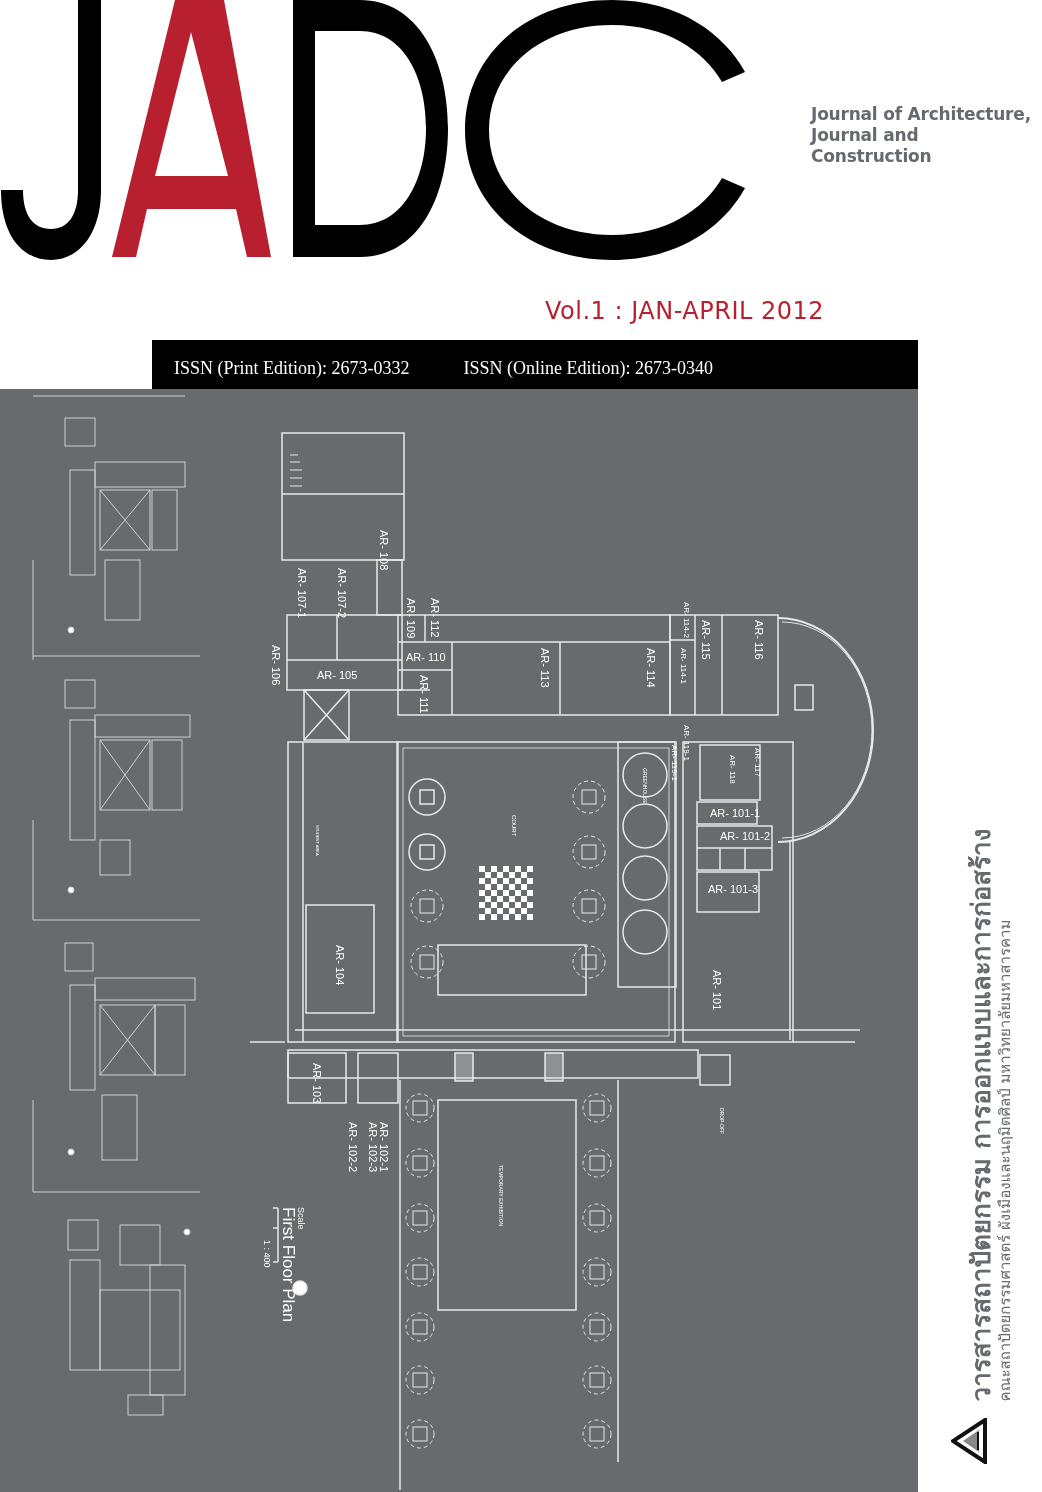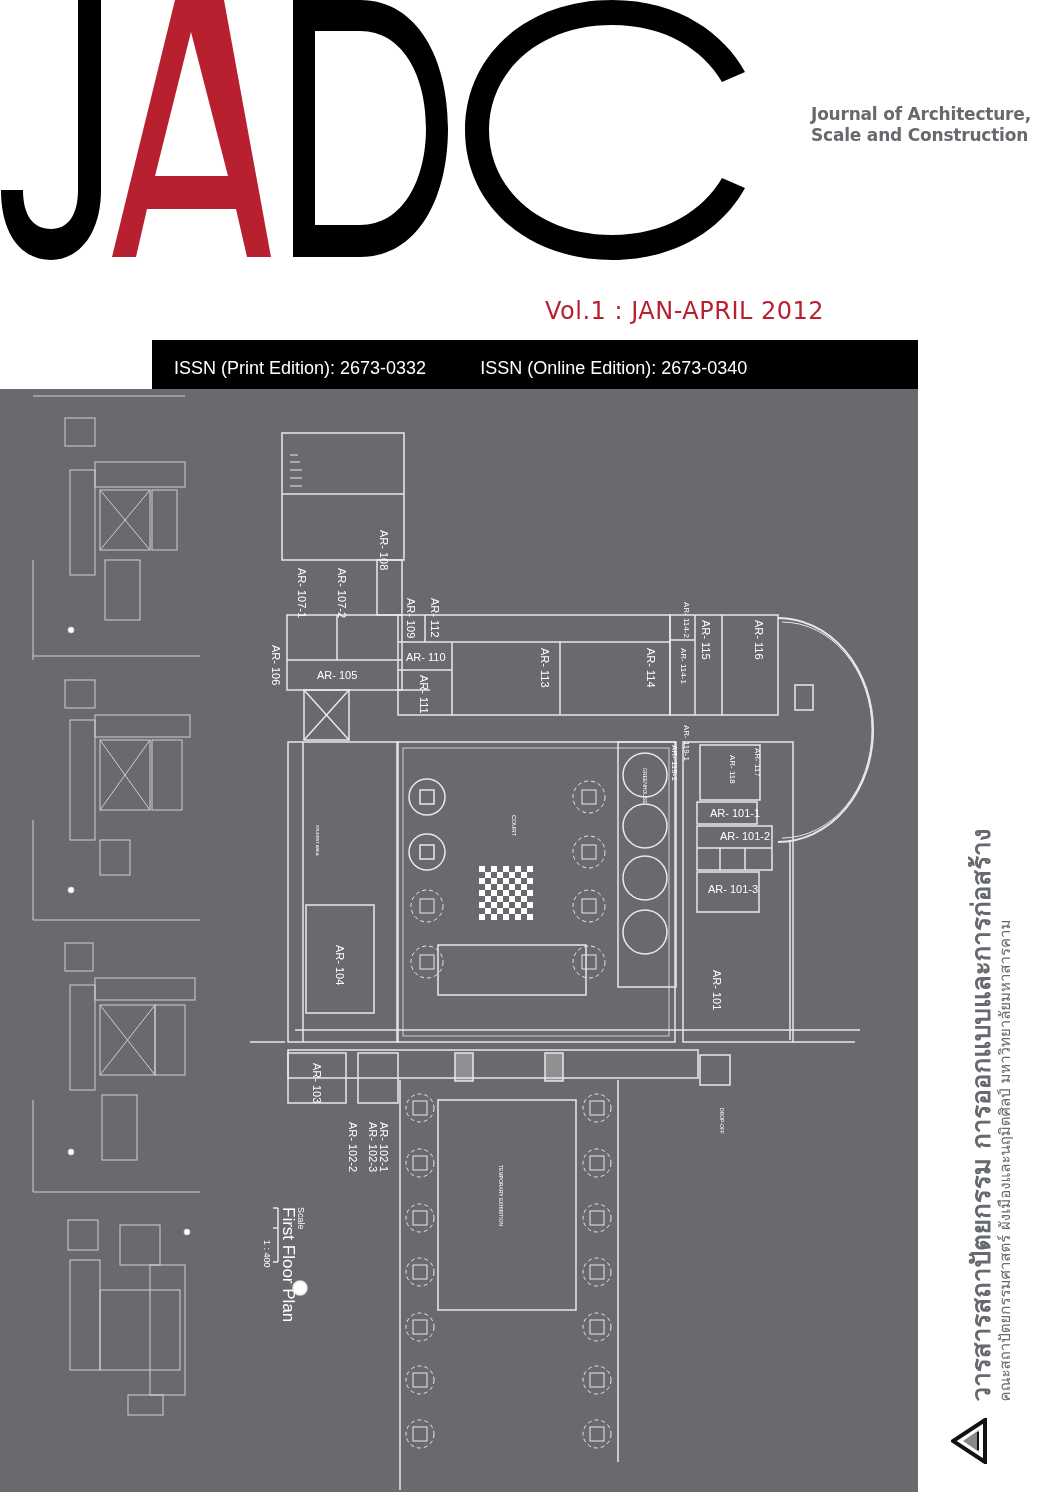--- a/index.html
+++ b/index.html
@@ -13,21 +13,21 @@
       letter-spacing: -0.2px;
       margin-left: 36px;
     }
     .vol {
       position: absolute; left: 545px; top: 297px; color: #b8202f;
       font-family: "DejaVu Sans", sans-serif; font-size: 24px; letter-spacing: 0.5px;
     }
     .issn-bar {
       position: absolute; left: 152px; top: 340px; width: 766px; height: 56px;
       background: #000; color: #fff; display: flex; align-items: center;
-      font-family: Liberation Sans, sans-serif; font-size: 18px;
+      font-family: Liberation Serif, serif; font-size: 18px;
     }
     .issn-bar .print { margin-left: 22px; }
     .issn-bar .online { margin-left: 54px; text-align: right; }
 
     .plan-panel {
       position: absolute; left: 0; top: 389px; width: 918px; height: 1103px;
       background: #696a6e; overflow: hidden;
     }
     .plan-panel svg { position: absolute; left: 0; top: 0; }
     .lbl { fill: #ffffff; font-family: "Liberation Sans", sans-serif; font-size: 11px; }
@@ -53,21 +53,21 @@
 
   <path fill="#b8202f" fill-rule="evenodd" d="M175,0 L224,0 L271,257 L247,257 L236,209 L147,209 L136,257 L112,257 Z M191,32 L155,176 L228,176 Z"></path>
 
   <path fill="#000" fill-rule="evenodd" d="M293,0 L360,0 C418,0 448,60 448,128 C448,198 418,257 360,257 L293,257 Z M315,31 L315,225 L360,225 C403,225 426,180 426,128 C426,76 403,31 360,31 Z"></path>
 
   <path fill="#000" d="M612,0 C527,0 465,55 465,130 C465,205 527,260 612,260 C680,260 725,225 745,188 L722,178 C703,210 666,235 612,235 C541,235 489,190 489,130 C489,70 541,25 612,25 C666,25 703,50 722,82 L745,72 C725,35 680,0 612,0 Z"></path>
 </svg>
 
 <div class="subtitle">
   <div>Journal of Architecture,</div>
-  <div>Scale and Construction</div>
+  <div>Journal and Construction</div>
 </div>
 
 <div class="vol">Vol.1 : JAN-APRIL 2012</div>
 
 <div class="issn-bar">
   <span class="print">ISSN (Print Edition): 2673-0332</span>
   <span class="online">ISSN (Online Edition): 2673-0340</span>
 </div>
 
 <div class="plan-panel">

